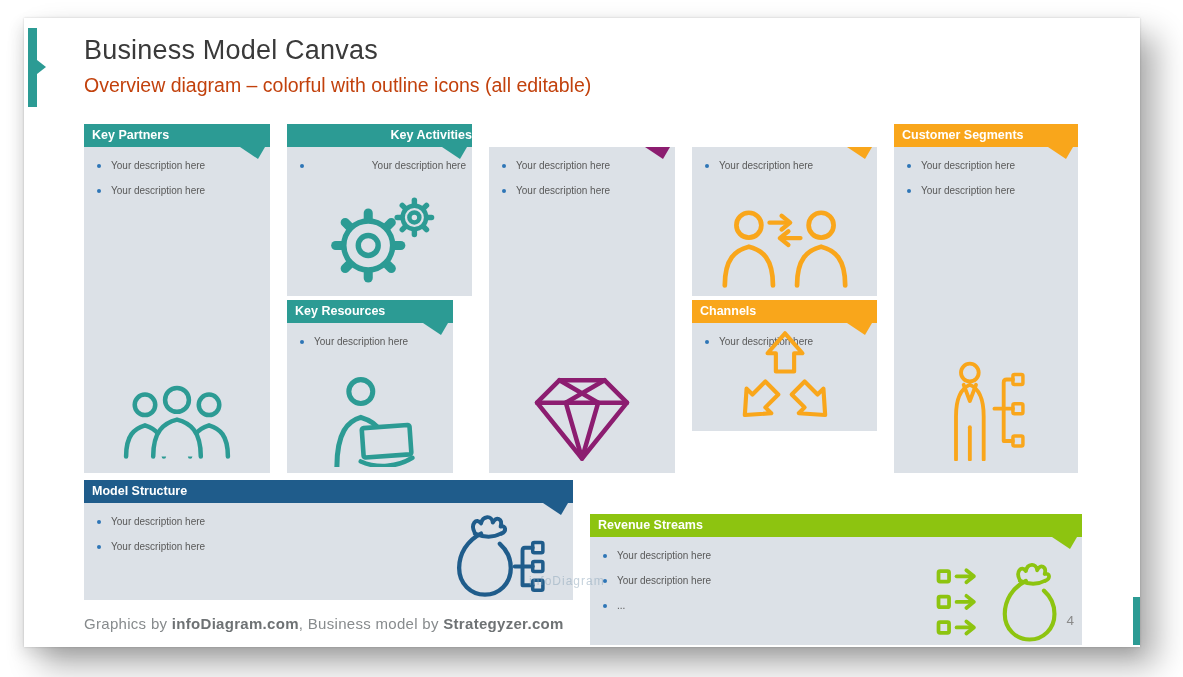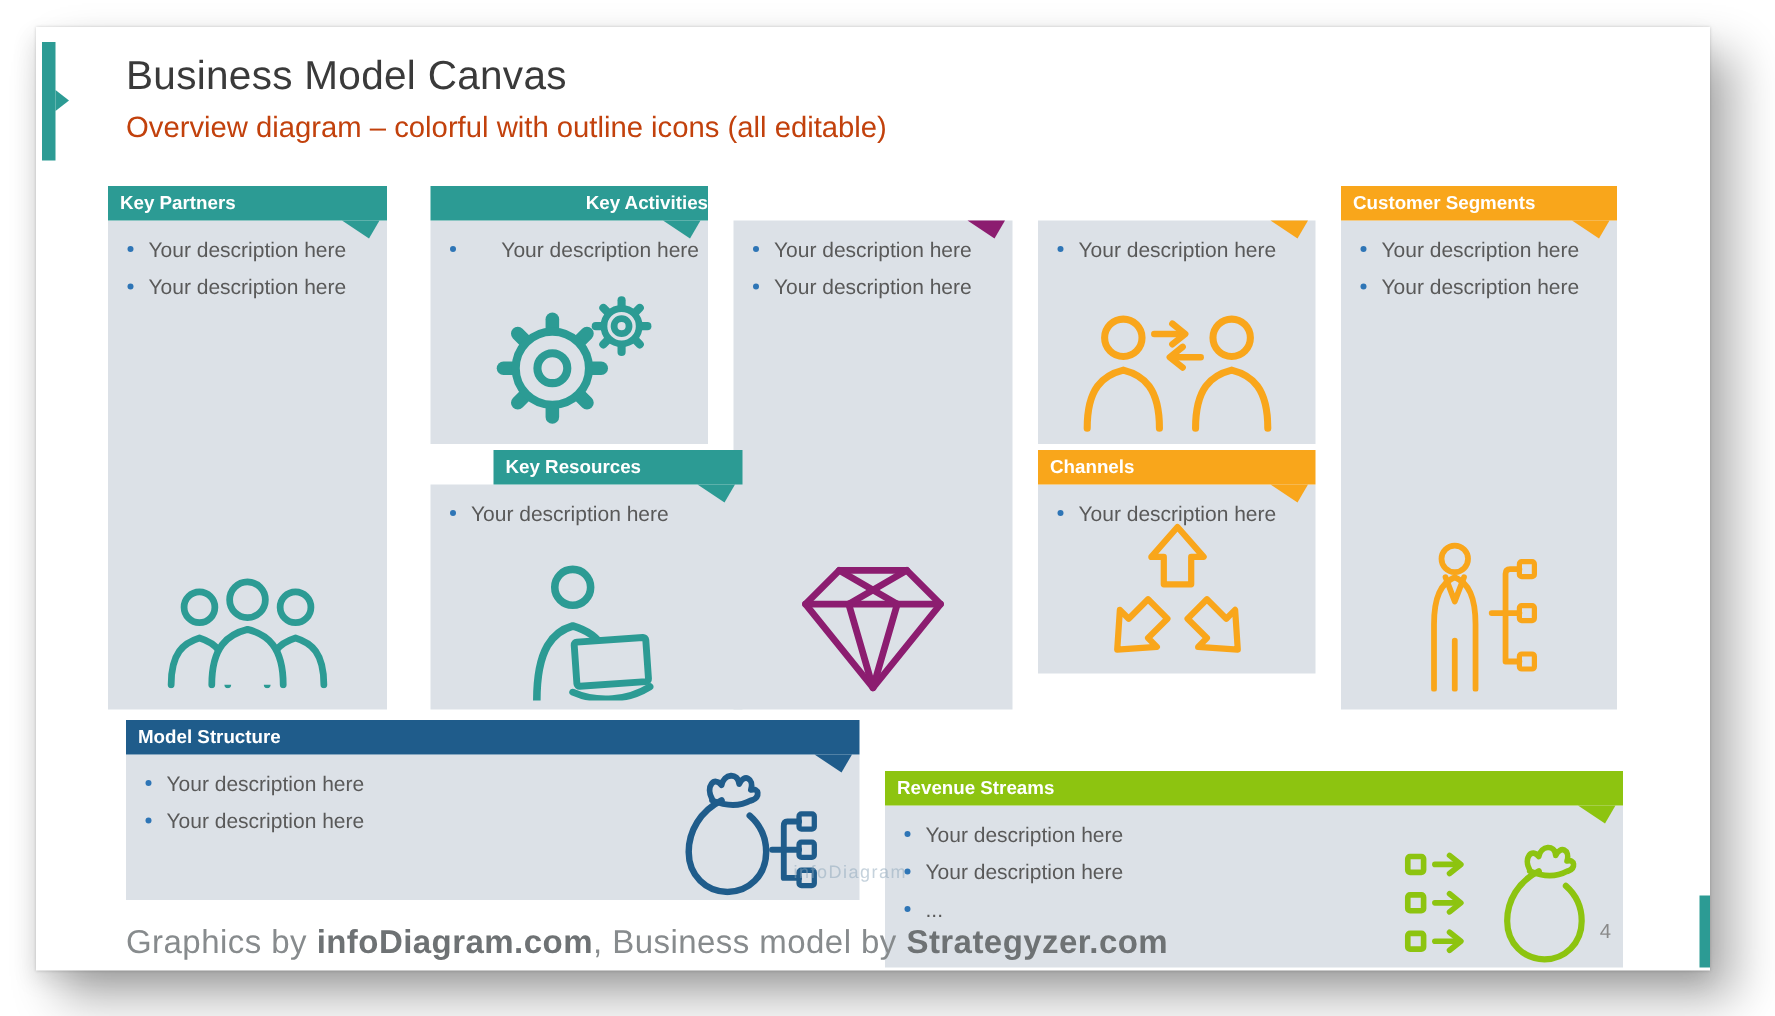--- a/index.html
+++ b/index.html
@@ -20,36 +20,36 @@
   .deck-title{position:absolute;left:60px;top:16px;font-size:27px;line-height:32px;color:#3a3a3a;font-weight:400;letter-spacing:.2px;}
   .deck-subtitle{position:absolute;left:60px;top:54px;font-size:19.5px;line-height:26px;color:#c2410c;font-weight:400;}
   
   .panel{position:absolute;}
   .panel-header{position:relative;height:23px;background:var(--accent);color:#ffffff;
     font-size:12.5px;font-weight:bold;line-height:23px;padding-left:8px;z-index:2;}
   .panel-tail{position:absolute;top:23px;right:5px;width:0;height:0;z-index:2;
     border-top:12px solid var(--accent);border-left:18px solid transparent;border-right:7px solid transparent;}
   .panel-body{position:absolute;left:0;right:0;top:23px;bottom:0;background:var(--panel);}
   .bullets{list-style:none;margin:0;padding:11px 6px 0 10px;}
-  .bullets li{position:relative;padding-left:17px;font-size:14px;line-height:16px;color:var(--body);margin-bottom:9px;}
+  .bullets li{position:relative;padding-left:17px;font-size:10px;line-height:16px;color:var(--body);margin-bottom:9px;}
   .dot{position:absolute;left:3px;top:6px;width:4px;height:4px;border-radius:50%;background:var(--dot);}
   .icon{position:absolute;z-index:1;color:var(--accent);}
   .icon.centered{left:50%;transform:translateX(-50%);}
   
-  .p-key-partners{left:48px;top:106px;width:186px;height:349px;}
+  .p-key-partners{left:60px;top:106px;width:186px;height:349px;}
   .p-key-activities{left:263px;top:106px;width:185px;height:172px;text-align:right;}
-  .p-key-resources{left:263px;top:282px;width:166px;height:173px;padding-left:42px;}
+  .p-key-resources{left:263px;top:282px;width:166px;height:173px;}
   .p-value-propositions{left:465px;top:106px;width:186px;height:349px;}
   .p-customer-relationships{left:668px;top:106px;width:185px;height:172px;}
-  .p-channels{left:668px;top:282px;width:185px;height:149px;}
+  .p-channels{left:668px;top:282px;width:185px;height:131px;}
   .p-customer-segments{left:870px;top:106px;width:184px;height:349px;}
   .p-cost-structure{left:60px;top:462px;width:489px;height:120px;}
   .p-revenue-streams{left:566px;top:462px;width:492px;height:131px;margin-top:34px;}
   
-  .footer{position:absolute;left:60px;top:597px;font-size:22px;color:#878b8d;letter-spacing:.3px;}
+  .footer{position:absolute;left:60px;top:597px;font-size:15px;color:#878b8d;letter-spacing:.3px;}
   .footer b{color:#6e7274;}
   .page-number{position:absolute;right:66px;top:595px;font-size:13.5px;color:#8a8a8a;}
   .side-accent{position:absolute;right:0;top:579px;width:7px;height:48px;background:var(--accent-bar);}
   .watermark{position:absolute;left:505px;top:520px;width:150px;z-index:5;pointer-events:none;
     font-size:12px;color:rgba(140,165,185,.5);letter-spacing:1px;margin-top:36px;}
   svg{display:block;}
 </style>
 </head>
 <body>
 

